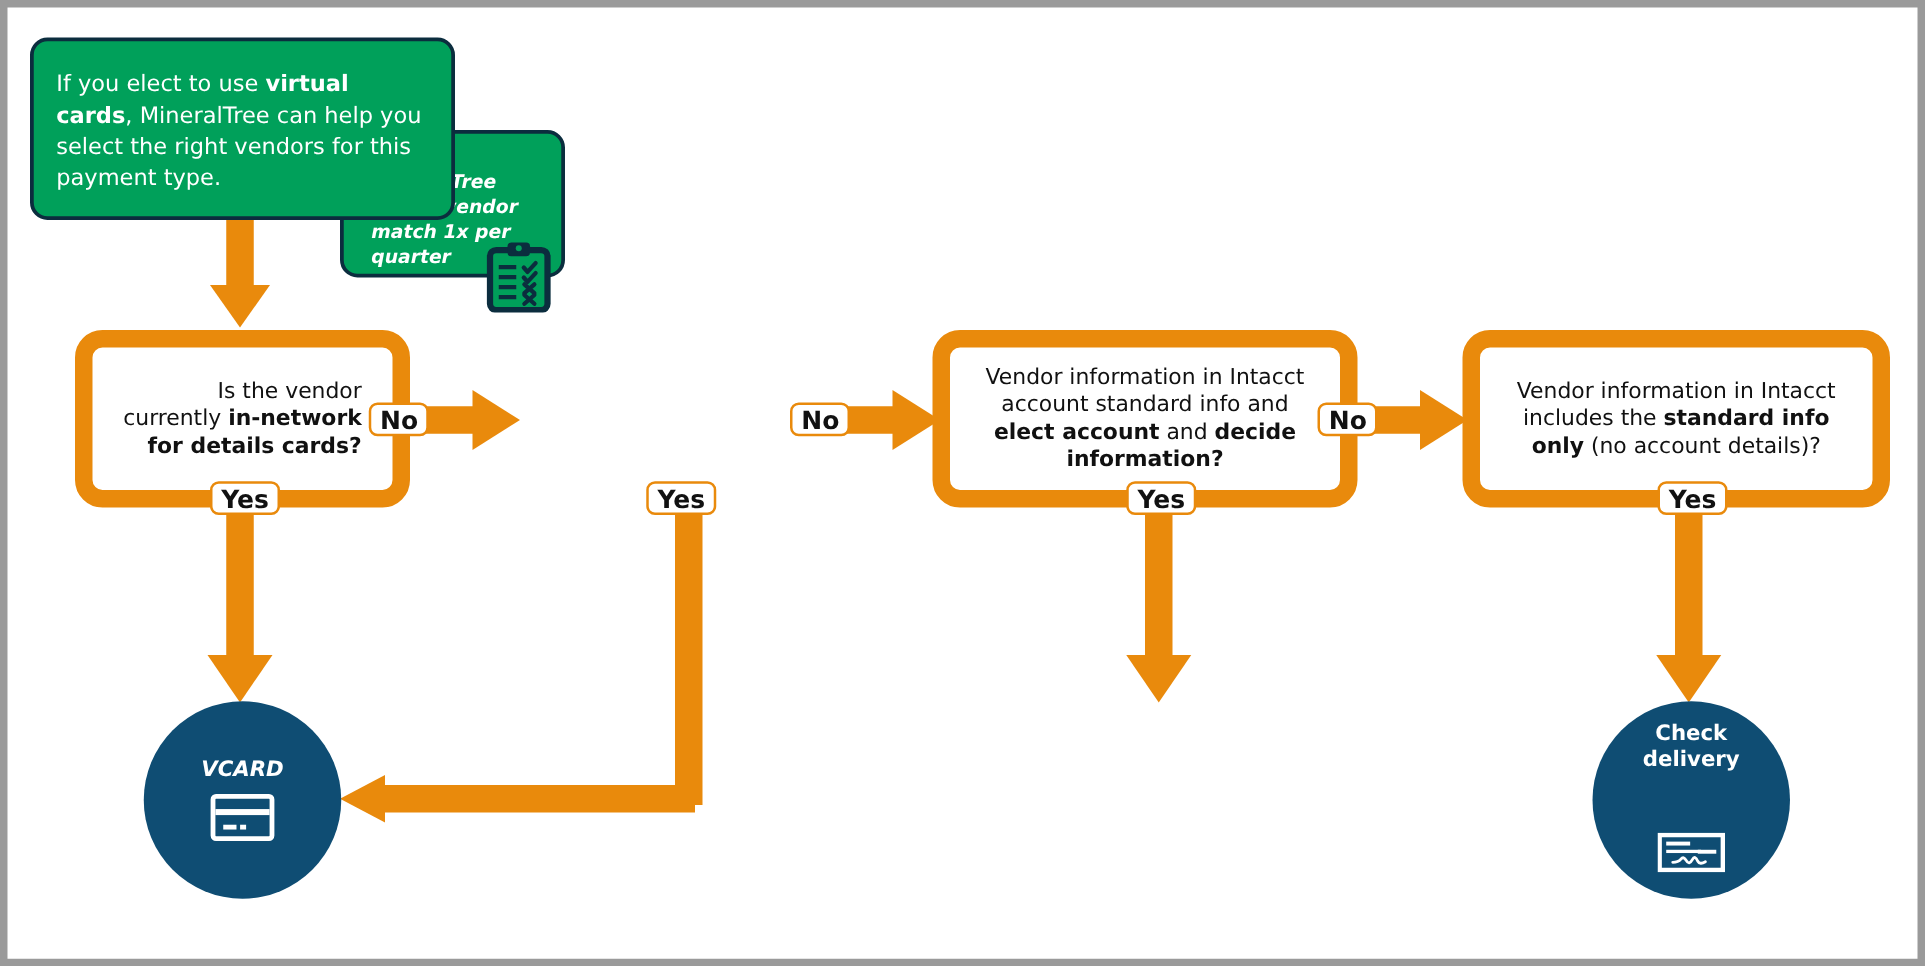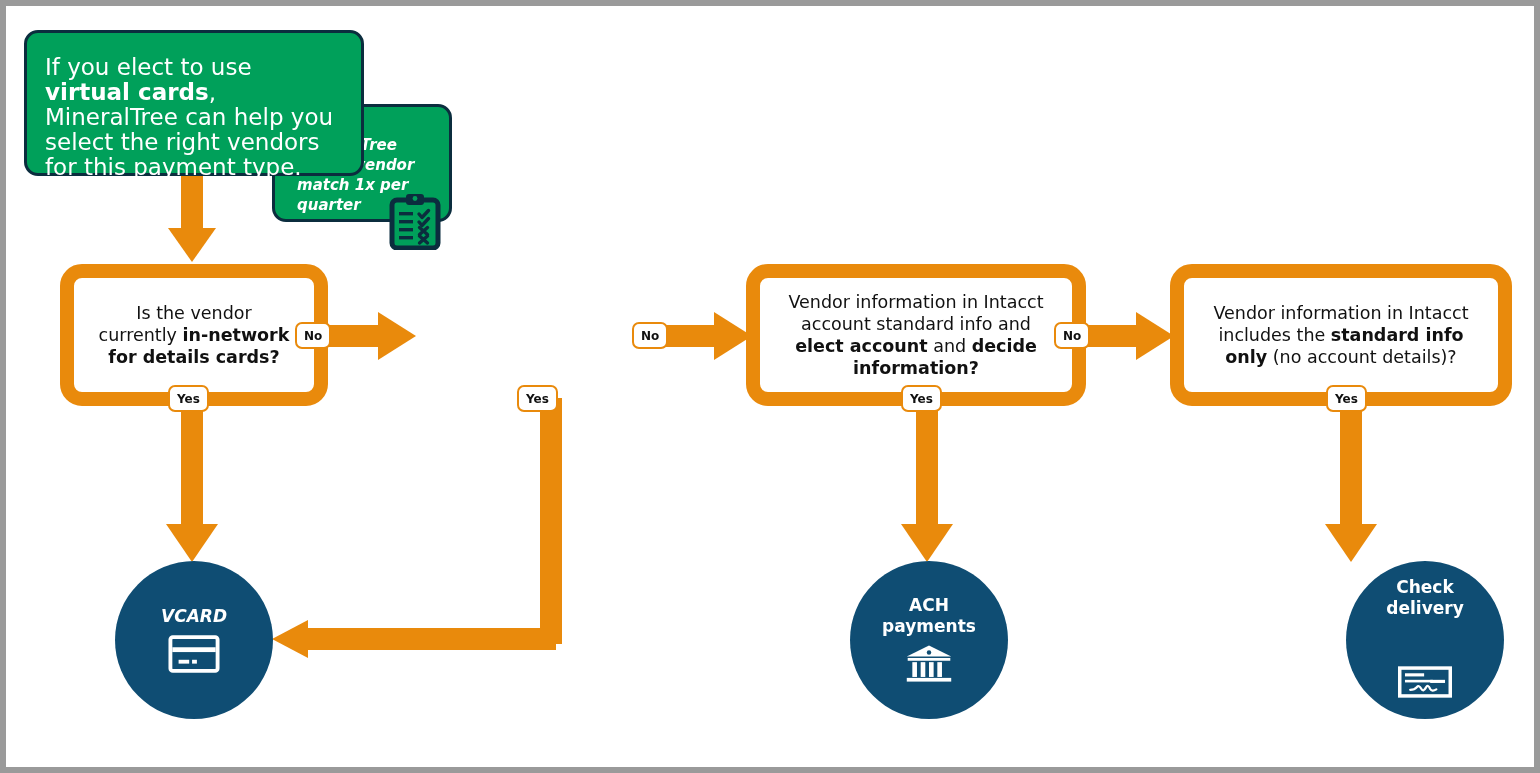--- a/index.html
+++ b/index.html
@@ -44,21 +44,21 @@
     border-radius: 14px;
     box-sizing: border-box;
     color: #ffffff;
   }
   .callout-main {
     left: 18px;
     top: 24px;
     width: 340px;
     height: 146px;
     padding: 22px 20px 0 18px;
-    font-size: 23px;
+    font-size: 18px;
     line-height: 25px;
     z-index: 6;
   }
   .callout-sub {
     left: 266px;
     top: 98px;
     width: 180px;
     height: 118px;
     padding: 28px 14px 0 22px;
     font-size: 15px;
@@ -93,32 +93,32 @@
     color: #111111;
     z-index: 4;
   }
   .dbox .txt {
     font-size: 17.5px;
     line-height: 22px;
     padding: 0 6px;
   }
   .dbox b { font-weight: 700; }
 
-  #dbox1 { left: 54px;   top: 258px; width: 268px; height: 142px; }
+  #dbox1 { left: 54px;   top: 258px; width: 268px; height: 142px; text-align: right; }
   #dbox2 { left: 404px;  top: 258px; width: 252px; height: 142px; }
   #dbox3 { left: 740px;  top: 258px; width: 340px; height: 142px; }
   #dbox4 { left: 1164px; top: 258px; width: 342px; height: 142px; }
 
   
   .badge {
     position: absolute;
     background: #ffffff;
     border: 2.5px solid #e98a0c;
     border-radius: 7px;
-    font-size: 12px;
+    font-size: 20px;
     font-weight: 700;
     color: #111111;
     display: flex;
     align-items: center;
     justify-content: center;
     box-sizing: border-box;
     z-index: 9;
     padding: 0 7px;
     height: 27px;
     min-width: 34px;
@@ -147,21 +147,21 @@
   }
   .circle .cicon {
     width: 54px;
     height: 42px;
     display: flex;
     align-items: center;
     justify-content: center;
   }
   #circle-vcard { left: 109px;  top: 555px; font-style: italic; }
   #circle-ach   { left: 844px;  top: 555px; }
-  #circle-check { left: 1340px; top: 555px; gap: 36px; }
+  #circle-check { left: 1268px; top: 555px; gap: 36px; }
 </style>
 </head>
 <body>
 
 <div id="canvas">
   <div id="page">
 
     <svg id="wires" viewBox="0 0 1528 761" xmlns="http://www.w3.org/2000/svg">
       <defs></defs>
 
@@ -275,38 +275,20 @@
       <div class="cicon">
         <svg viewBox="0 0 54 40" width="52" height="40" xmlns="http://www.w3.org/2000/svg">
           <rect x="2.5" y="2.5" width="49" height="35" rx="2.5" fill="none" stroke="#ffffff" stroke-width="4"></rect>
           <rect x="4.5" y="13" width="45" height="5" fill="#ffffff"></rect>
           <rect x="11" y="26" width="11" height="4" fill="#ffffff"></rect>
           <rect x="25" y="26" width="5" height="4" fill="#ffffff"></rect>
         </svg>
       </div>
     </div>
 
-    <div class="circle" id="circle-ach">
-      <div class="clabel">
-        <span>ACH</span><br>
-        <span>payments</span>
-      </div>
-      <div class="cicon">
-        <svg viewBox="0 0 54 44" width="50" height="42" xmlns="http://www.w3.org/2000/svg">
-          <polygon points="27,2 51,14 3,14" fill="#ffffff"></polygon>
-          <circle cx="27" cy="9.5" r="2.4" fill="#0f4d73"></circle>
-          <rect x="4" y="15.5" width="46" height="3" fill="#ffffff"></rect>
-          <rect x="9" y="20" width="5" height="16" fill="#ffffff"></rect>
-          <rect x="18" y="20" width="5" height="16" fill="#ffffff"></rect>
-          <rect x="27" y="20" width="5" height="16" fill="#ffffff"></rect>
-          <rect x="36" y="20" width="5" height="16" fill="#ffffff"></rect>
-          <rect x="3" y="37" width="48" height="4" fill="#ffffff"></rect>
-        </svg>
-      </div>
-    </div>
 
     <div class="circle" id="circle-check">
       <div class="clabel">
         <span>Check</span><br>
         <span>delivery</span>
       </div>
       <div class="cicon">
         <svg viewBox="0 0 62 36" width="58" height="36" xmlns="http://www.w3.org/2000/svg">
           <rect x="2" y="2" width="58" height="32" fill="none" stroke="#ffffff" stroke-width="4"></rect>
           <rect x="8" y="8" width="22" height="3.6" fill="#ffffff"></rect>

